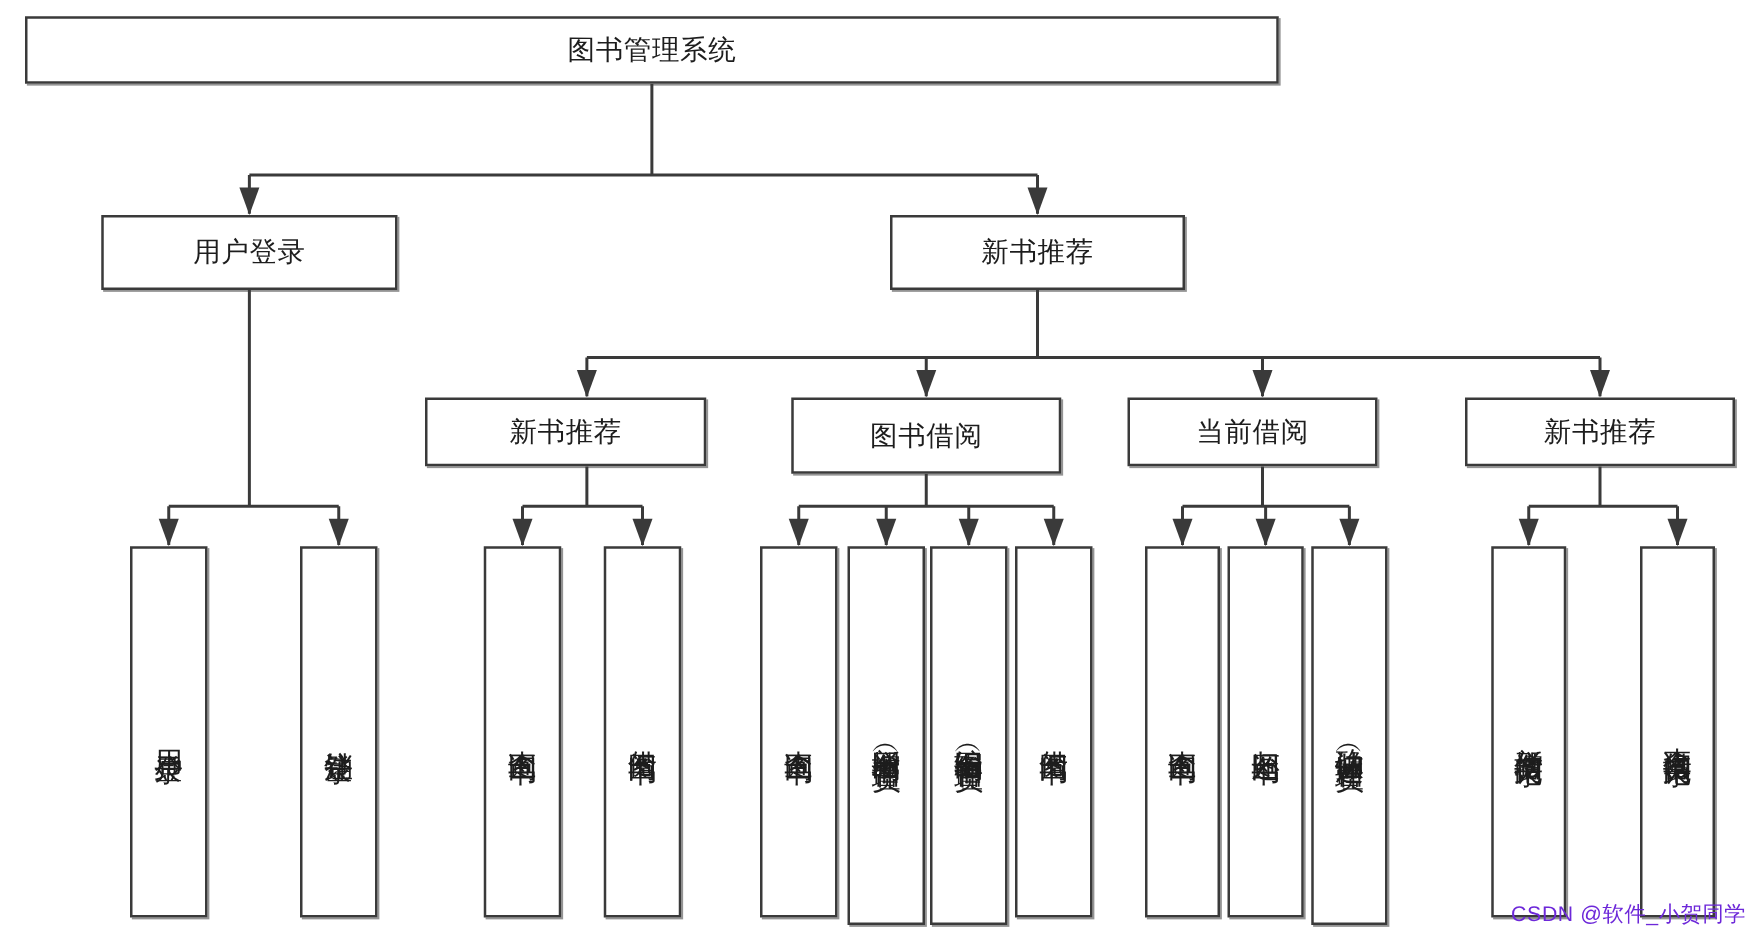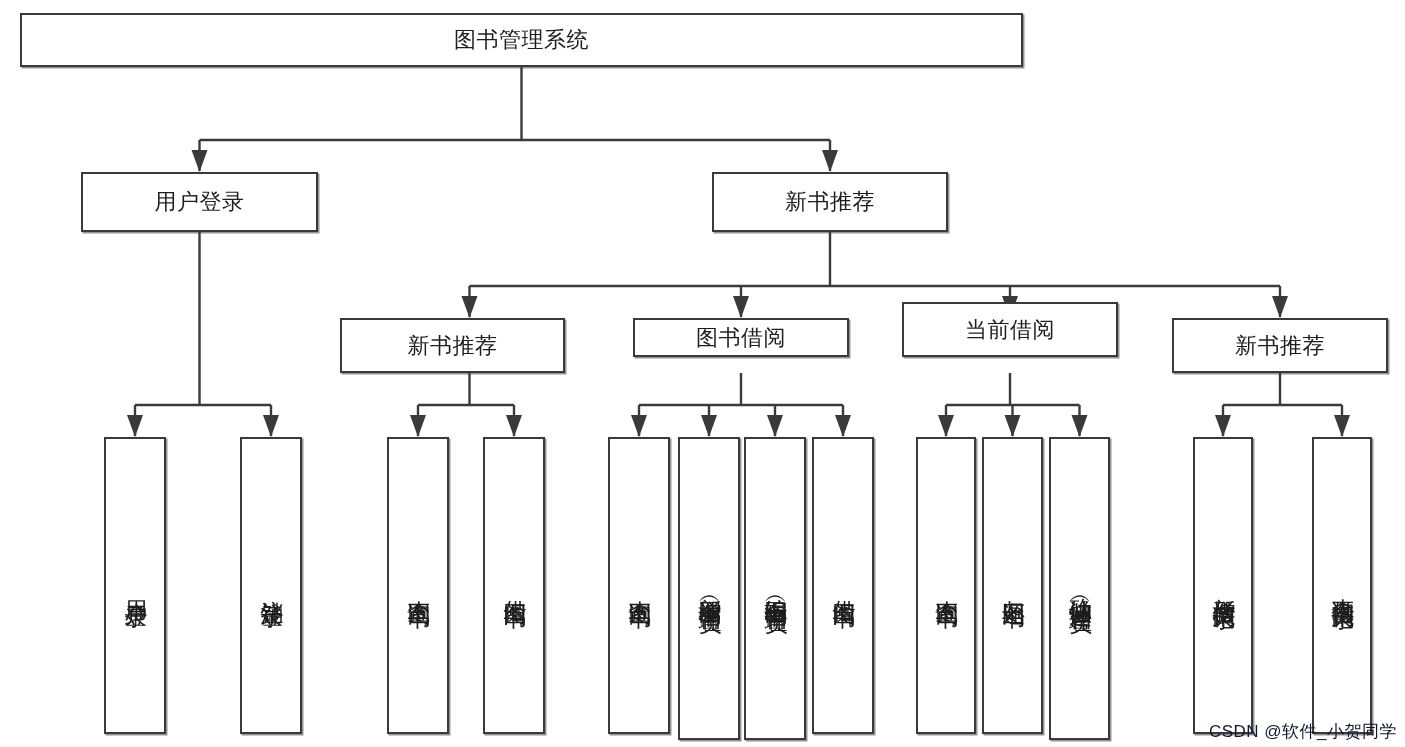--- a/index.html
+++ b/index.html
@@ -34,39 +34,38 @@
     align-items: center;
     justify-content: center;
     color: #1d1d1d;
     box-shadow: 1.5px 1.5px 0 0 rgba(60,60,60,0.55);
   }
   .node .label {
     display: block;
     line-height: 1.08;
     letter-spacing: 0.5px;
     text-align: center;
-    font-family: Liberation Serif, serif;
   }
   .node.h .label {
     writing-mode: horizontal-tb;
     font-size: 22px;
   }
   .node.v .label {
     writing-mode: vertical-rl;
     text-orientation: upright;
     font-size: 23px;
     letter-spacing: 2px;
     white-space: nowrap;
   }
   .watermark {
     position: absolute;
     right: 8px;
     bottom: 4px;
     font-size: 17px;
-    color: #0f172a;
+    color: #6d28d9;
     letter-spacing: 0.5px;
     white-space: nowrap;
     margin-left: 44px;
   }
 </style>
 </head>
 <body>
 
 <div id="canvas">
   <svg id="edges" viewBox="0 0 1405 747">
@@ -129,24 +128,24 @@
       </div>
       <div class="node h" style="left: 81px; top: 172px; width: 237px; height: 60px;">
         <span class="label">用户登录</span>
       </div>
       <div class="node h" style="left: 712px; top: 172px; width: 236px; height: 60px;">
         <span class="label">新书推荐</span>
       </div>
       <div class="node h" style="left: 340px; top: 318px; width: 225px; height: 55px;">
         <span class="label">新书推荐</span>
       </div>
-      <div class="node h" style="left: 633px; top: 318px; width: 216px; height: 39px;">
+      <div class="node h" style="left: 633px; top: 318px; width: 216px; height: 61px;">
         <span class="label">图书借阅</span>
       </div>
-      <div class="node h" style="left: 902px; top: 302px; width: 216px; height: 55px;">
+      <div class="node h" style="left: 902px; top: 318px; width: 200px; height: 55px;">
         <span class="label">当前借阅</span>
       </div>
       <div class="node h" style="left: 1172px; top: 318px; width: 216px; height: 55px;">
         <span class="label">新书推荐</span>
       </div>
       <div class="node v" style="left: 104px; top: 437px; width: 62px; height: 297px;">
         <span class="label">用户登录</span>
       </div>
       <div class="node v" style="left: 240px; top: 437px; width: 62px; height: 297px;">
         <span class="label">注销登录</span>

